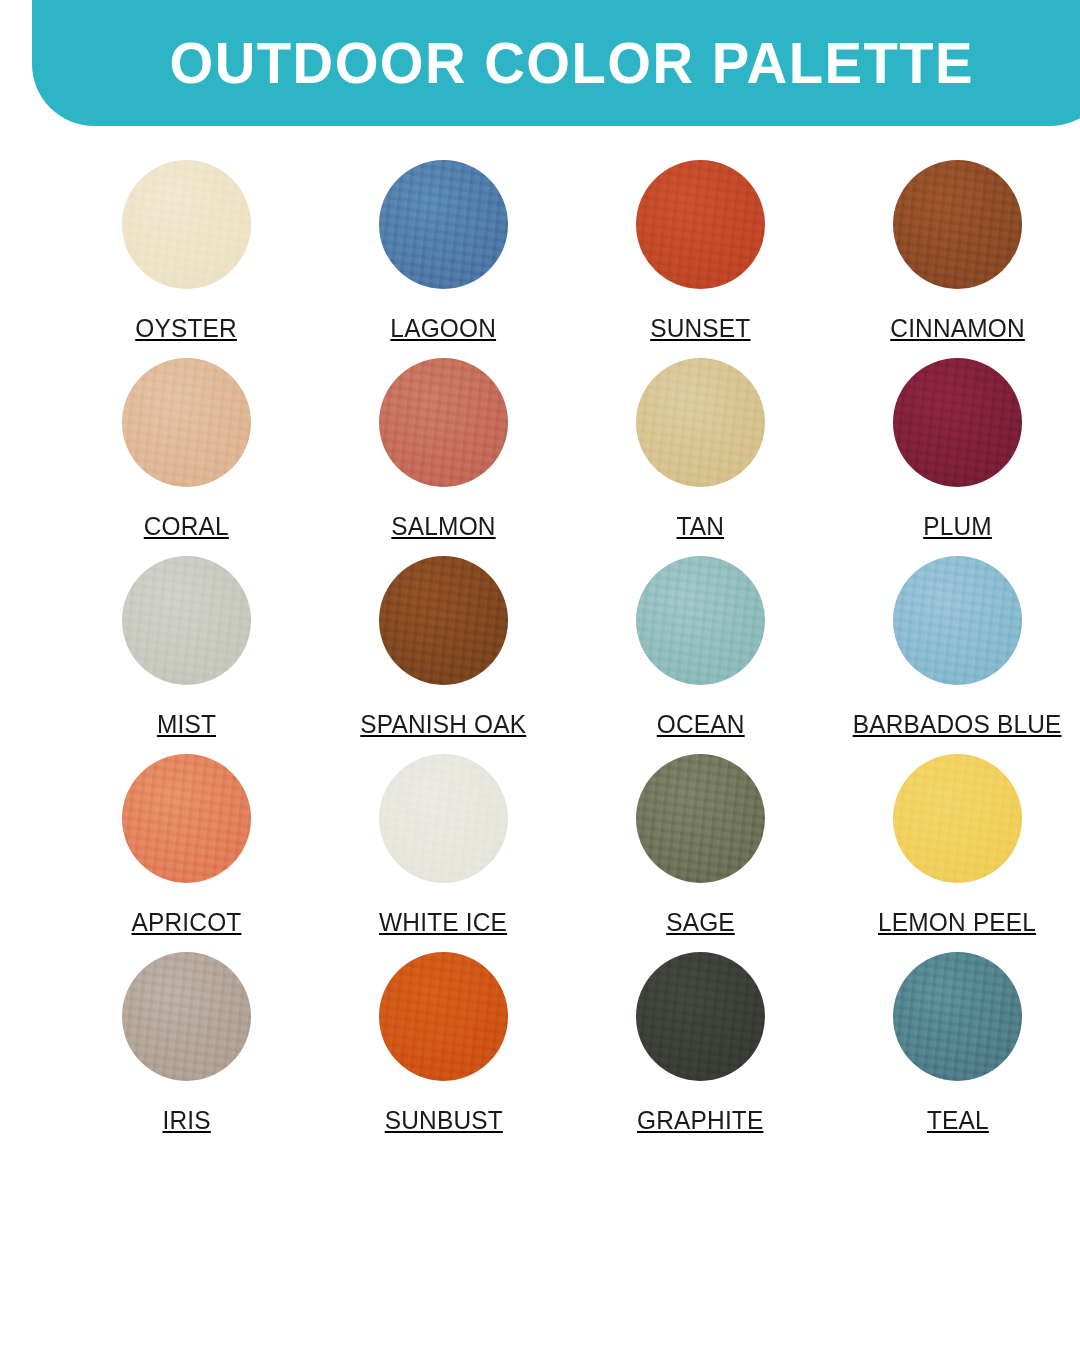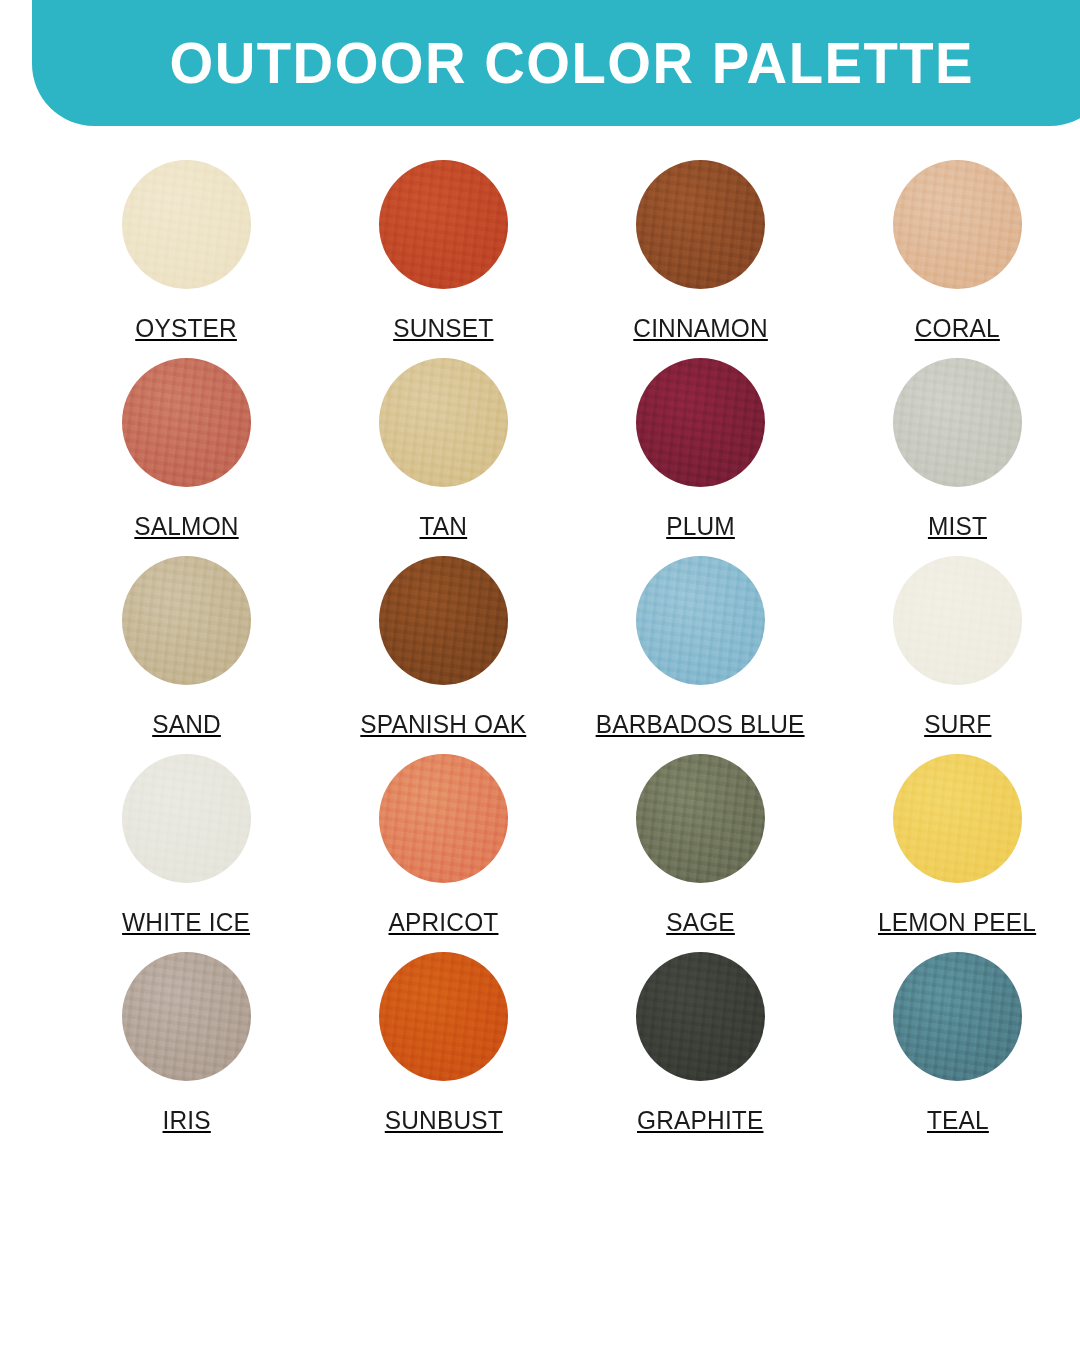--- a/index.html
+++ b/index.html
@@ -126,20 +126,24 @@
   <div class="header">
     <div class="header-title">OUTDOOR COLOR PALETTE</div>
   </div>
 
   <div class="palette-grid">
       <div class="swatch-cell">
         <div class="swatch-circle" style="background-color: rgb(237, 227, 198);"></div>
         <div class="swatch-label">OYSTER</div>
       </div>
       <div class="swatch-cell">
+        <div class="swatch-circle" style="background-color: rgb(78, 121, 167);"></div>
+        <div class="swatch-label">LAGOON</div>
+      </div>
+      <div class="swatch-cell">
         <div class="swatch-circle" style="background-color: rgb(192, 71, 39);"></div>
         <div class="swatch-label">SUNSET</div>
       </div>
       <div class="swatch-cell">
         <div class="swatch-circle" style="background-color: rgb(138, 74, 38);"></div>
         <div class="swatch-label">CINNAMON</div>
       </div>
       <div class="swatch-cell">
         <div class="swatch-circle" style="background-color: rgb(223, 183, 149);"></div>
         <div class="swatch-label">CORAL</div>
@@ -154,44 +158,40 @@
       </div>
       <div class="swatch-cell">
         <div class="swatch-circle" style="background-color: rgb(123, 31, 55);"></div>
         <div class="swatch-label">PLUM</div>
       </div>
       <div class="swatch-cell">
         <div class="swatch-circle" style="background-color: rgb(199, 201, 191);"></div>
         <div class="swatch-label">MIST</div>
       </div>
       <div class="swatch-cell">
-        <div class="swatch-circle" style="background-color: rgb(197, 182, 148);"></div>
-        <div class="swatch-label">SAND</div>
-      </div>
-      <div class="swatch-cell">
         <div class="swatch-circle" style="background-color: rgb(126, 70, 32);"></div>
         <div class="swatch-label">SPANISH OAK</div>
       </div>
       <div class="swatch-cell">
+        <div class="swatch-circle" style="background-color: rgb(142, 188, 187);"></div>
+        <div class="swatch-label">OCEAN</div>
+      </div>
+      <div class="swatch-cell">
         <div class="swatch-circle" style="background-color: rgb(136, 186, 207);"></div>
         <div class="swatch-label">BARBADOS BLUE</div>
       </div>
       <div class="swatch-cell">
-        <div class="swatch-circle" style="background-color: rgb(239, 237, 225);"></div>
-        <div class="swatch-label">SURF</div>
+        <div class="swatch-circle" style="background-color: rgb(225, 127, 91);"></div>
+        <div class="swatch-label">APRICOT</div>
       </div>
       <div class="swatch-cell">
         <div class="swatch-circle" style="background-color: rgb(230, 230, 221);"></div>
         <div class="swatch-label">WHITE ICE</div>
       </div>
       <div class="swatch-cell">
-        <div class="swatch-circle" style="background-color: rgb(225, 127, 91);"></div>
-        <div class="swatch-label">APRICOT</div>
-      </div>
-      <div class="swatch-cell">
         <div class="swatch-circle" style="background-color: rgb(108, 113, 88);"></div>
         <div class="swatch-label">SAGE</div>
       </div>
       <div class="swatch-cell">
         <div class="swatch-circle" style="background-color: rgb(240, 207, 91);"></div>
         <div class="swatch-label">LEMON PEEL</div>
       </div>
       <div class="swatch-cell">
         <div class="swatch-circle" style="background-color: rgb(177, 162, 150);"></div>
         <div class="swatch-label">IRIS</div>

